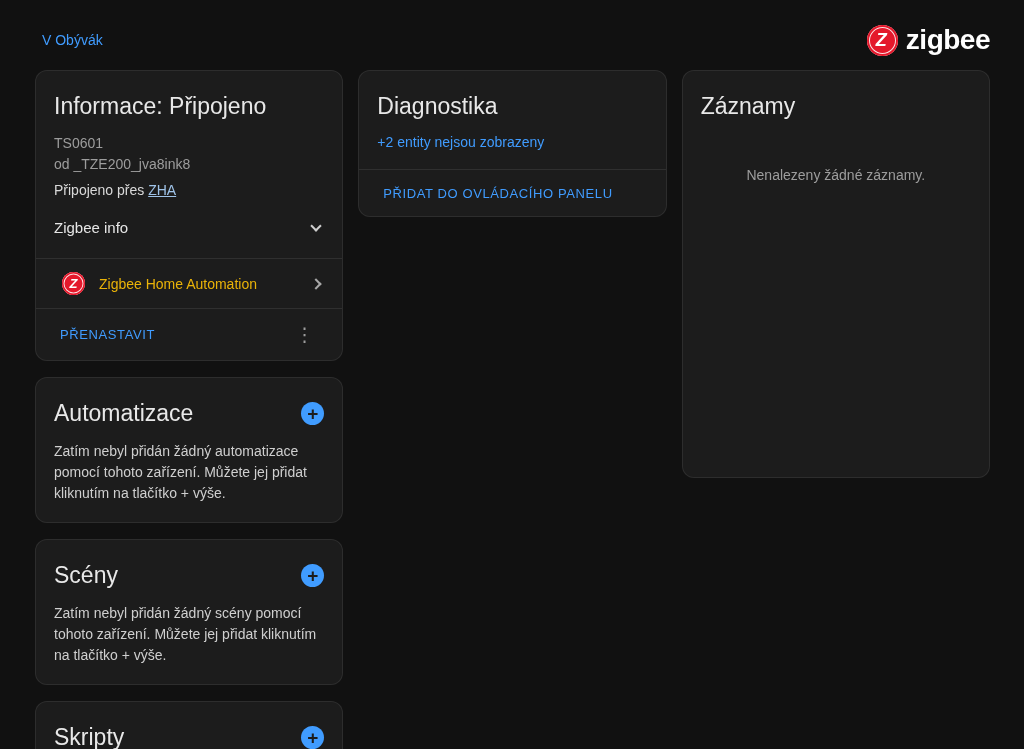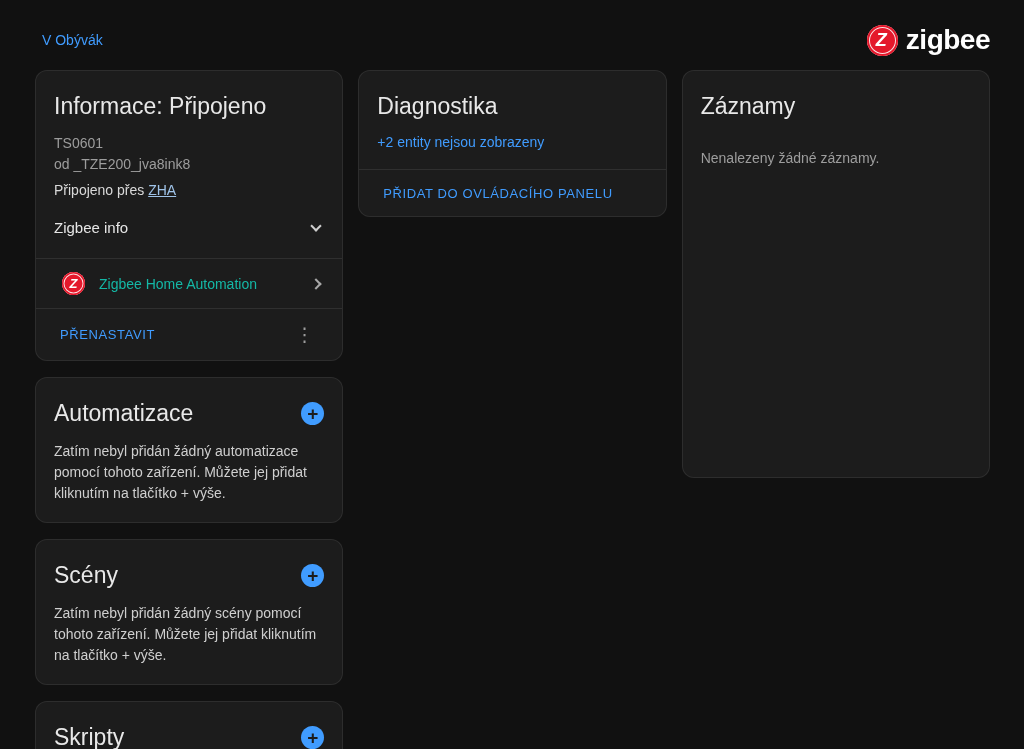--- a/index.html
+++ b/index.html
@@ -107,21 +107,21 @@
   }
   .mini-logo {
     width: 23px; height: 23px;
     border-radius: 50%;
     background: #e4182b;
     display: flex; align-items: center; justify-content: center;
     flex: 0 0 auto;
     box-shadow: inset 0 0 0 1.5px #e4182b, inset 0 0 0 2.5px rgba(255,255,255,0.85);
   }
   .mini-z { color: #fff; font-size: 13px; font-weight: bold; font-style: italic; line-height: 1; }
-  .integration-label { font-size: 14px; color: #14b8a6; flex: 1; }
+  .integration-label { font-size: 14px; color: #eab308; flex: 1; }
 
   .card-footer {
     height: 51px;
     display: flex;
     align-items: center;
     justify-content: space-between;
     padding: 0 28px 0 24px;
   }
   .text-btn {
     background: none; border: none;
@@ -173,21 +173,22 @@
     margin-top: 13px;
     color: #409cff;
     font-size: 14px;
   }
   .diag-footer { height: 46px; padding: 0 0 0 24px; justify-content: flex-start; }
 
   
   .logbook-card { height: 408px; }
   .logbook-title { font-size: 22px; color: #d9d9d9; }
   .logbook-empty {
-    margin-top: 29px;
+    margin-top: 46px;
+    text-align: center;
     color: #9d9d9d;
     font-size: 14px;
   }
   .scripts-card { min-height: 140px; }
 </style>
 </head>
 <body>
 
 <div class="header">
   <a class="breadcrumb">V Obývák</a>

